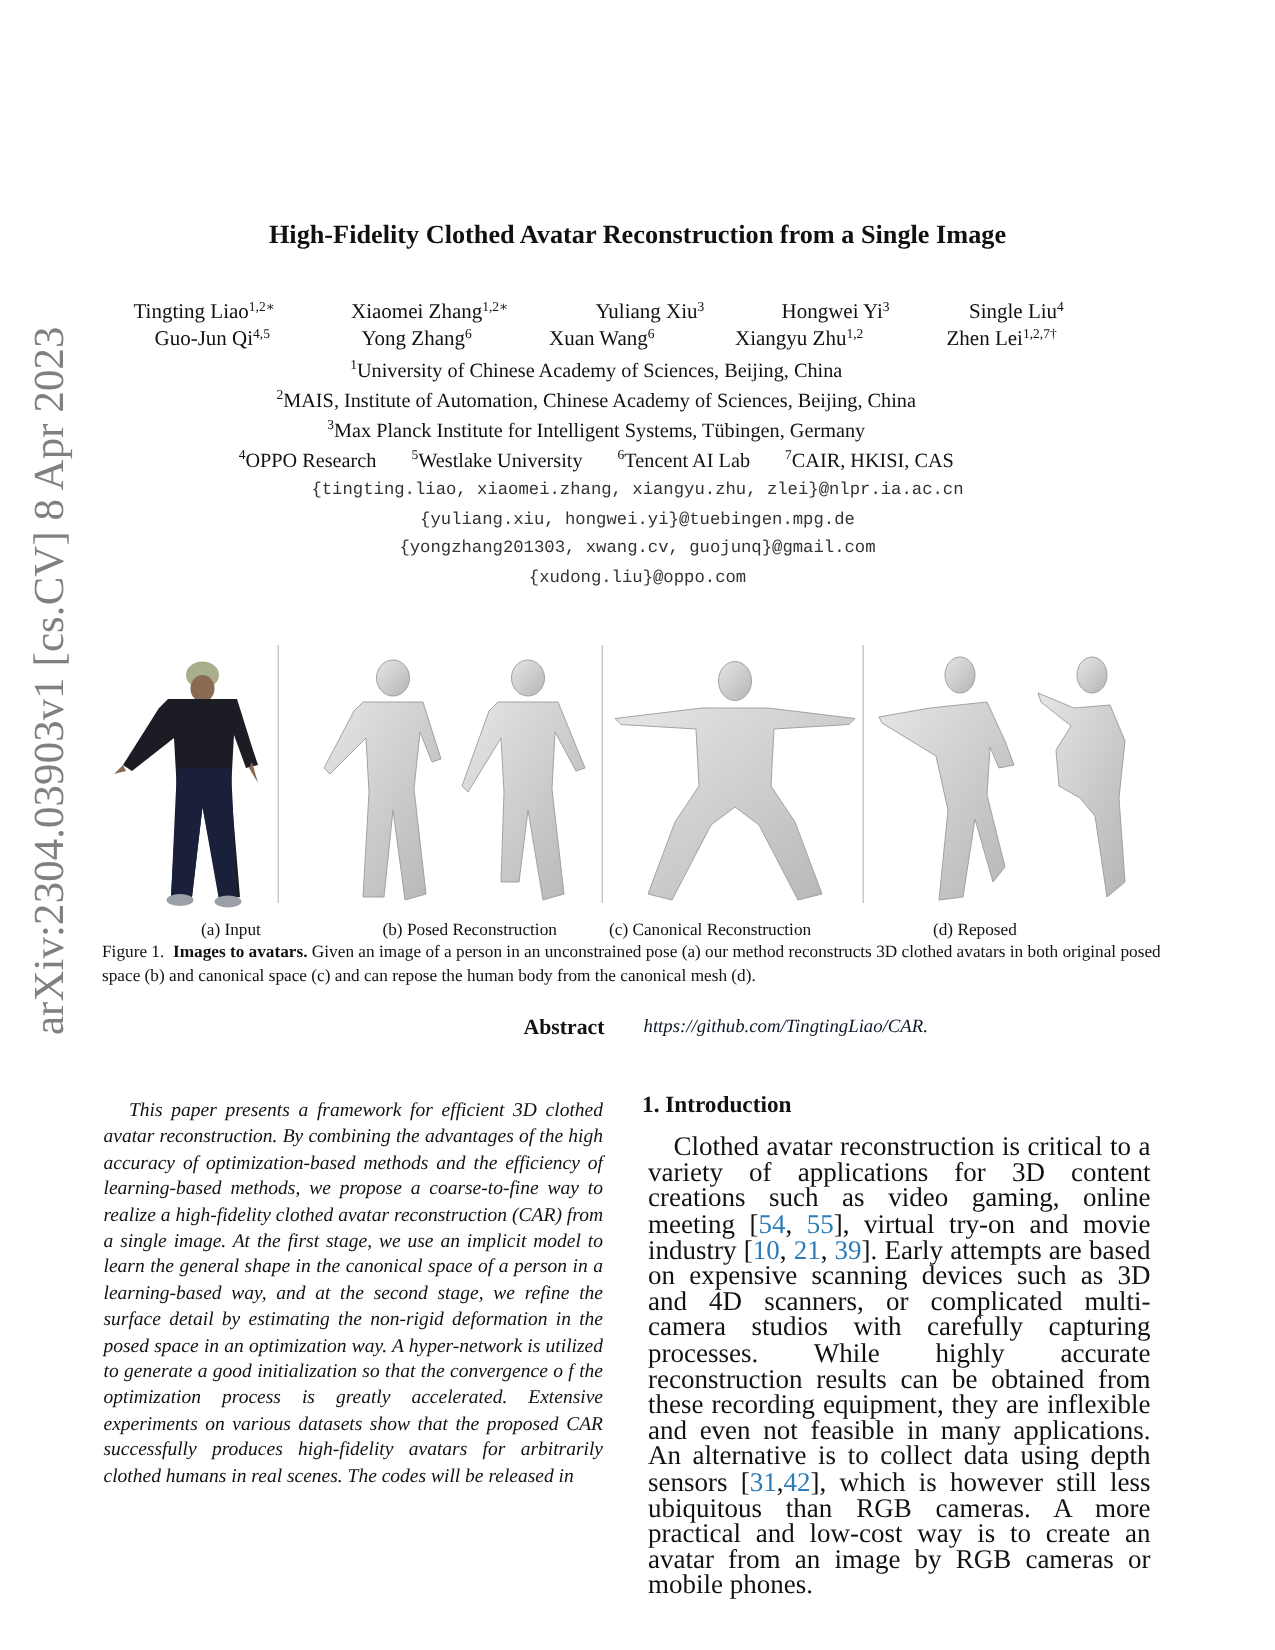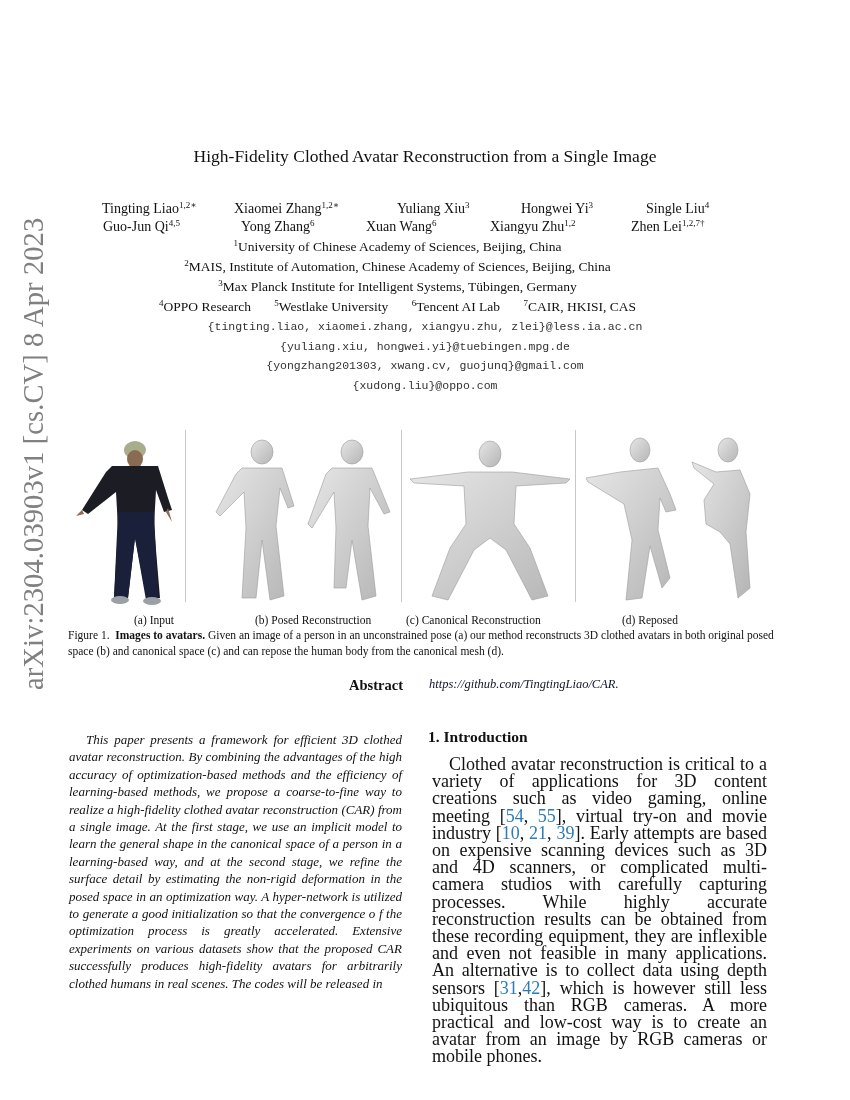--- a/index.html
+++ b/index.html
@@ -4,21 +4,21 @@
 <style>
   html, body { margin: 0; padding: 0; background: #ffffff; }
   body { width: 850px; height: 1100px; position: relative; overflow: hidden;
          font-family: "Liberation Serif", "DejaVu Serif", serif; color: #111; }
 
   .arxiv-stamp { position: absolute; left: 18px; top: 690px; transform-origin: 0 0;
                  transform: rotate(-90deg); white-space: nowrap; font-size: 28.5px;
                  color: #808080; letter-spacing: 0.1px; }
 
   .title { position: absolute; top: 146px; left: 0; width: 850px; text-align: center;
-           font-weight: normal; font-size: 17.5px; }
+           font-weight: bold; font-size: 17.5px; }
   .author { position: absolute; white-space: nowrap; }
   sup { font-size: 9px; vertical-align: 5px; line-height: 0; }
 
   .affil { position: absolute; left: 0; width: 795px; text-align: center; font-size: 13.5px; white-space: nowrap; }
   .email { position: absolute; left: 0; width: 850px; text-align: center; font-size: 11.5px;
            font-family: "Liberation Mono", "DejaVu Sans Mono", monospace; color: #333; white-space: nowrap; }
   .affil-inline { margin: 16px 10px; }
 
   .figure { position: absolute; top: 428px; left: 72px; width: 708px; height: 178px; }
   .panel { position: absolute; top: 0; height: 178px; }
@@ -44,21 +44,21 @@
   .cite { color: #2b7bb9; }
 </style>
 </head>
 <body>
 
 <div class="arxiv-stamp">arXiv:2304.03903v1  [cs.CV]  8 Apr 2023</div>
 
 <div class="title">High-Fidelity Clothed Avatar Reconstruction from a Single Image</div>
 
 <div>
-  <span class="author" style="top:201px;left:102px;font-size:14px"><span>Tingting Liao</span><sup>1,2∗</sup></span>
+  <span class="author" style="top:201px;left:89px;font-size:14px"><span>Tingting Liao</span><sup>1,2∗</sup></span>
   <span class="author" style="top:201px;left:234px;font-size:14px"><span>Xiaomei Zhang</span><sup>1,2∗</sup></span>
   <span class="author" style="top:201px;left:397px;font-size:14px"><span>Yuliang Xiu</span><sup>3</sup></span>
   <span class="author" style="top:201px;left:521px;font-size:14px"><span>Hongwei Yi</span><sup>3</sup></span>
   <span class="author" style="top:201px;left:646px;font-size:14px"><span>Single Liu</span><sup>4</sup></span>
   <span class="author" style="top:219px;left:103px;font-size:14px"><span>Guo-Jun Qi</span><sup>4,5</sup></span>
   <span class="author" style="top:219px;left:241px;font-size:14px"><span>Yong Zhang</span><sup>6</sup></span>
   <span class="author" style="top:219px;left:366px;font-size:14px"><span>Xuan Wang</span><sup>6</sup></span>
   <span class="author" style="top:219px;left:490px;font-size:14px"><span>Xiangyu Zhu</span><sup>1,2</sup></span>
   <span class="author" style="top:219px;left:631px;font-size:14px"><span>Zhen Lei</span><sup>1,2,7†</sup></span>
 </div>
@@ -66,21 +66,21 @@
 <div class="affil" style="top:239px"><sup>1</sup><span>University of Chinese Academy of Sciences, Beijing, China</span></div>
 <div class="affil" style="top:259px"><sup>2</sup><span>MAIS, Institute of Automation, Chinese Academy of Sciences, Beijing, China</span></div>
 <div class="affil" style="top:279px"><sup>3</sup><span>Max Planck Institute for Intelligent Systems, Tübingen, Germany</span></div>
 <div class="affil" style="top:299px">
   <span class="affil-inline"><sup>4</sup><span>OPPO Research</span></span>
   <span class="affil-inline"><sup>5</sup><span>Westlake University</span></span>
   <span class="affil-inline"><sup>6</sup><span>Tencent AI Lab</span></span>
   <span class="affil-inline"><sup>7</sup><span>CAIR, HKISI, CAS</span></span>
 </div>
 
-<div class="email" style="top:320px">{tingting.liao, xiaomei.zhang, xiangyu.zhu, zlei}@less.ia.ac.cn</div>
+<div class="email" style="top:320px">{tingting.liao, xiaomei.zhang, xiangyu.zhu, zlei}@nlpr.ia.ac.cn</div>
 <div class="email" style="top:340px">{yuliang.xiu, hongwei.yi}@tuebingen.mpg.de</div>
 <div class="email" style="top:359px">{yongzhang201303, xwang.cv, guojunq}@gmail.com</div>
 <div class="email" style="top:379px">{xudong.liu}@oppo.com</div>
 
 <div class="figure">
 
   <svg class="panel" style="left:0;width:108px" viewBox="0 0 108 178">
     <ellipse cx="63" cy="22" rx="11" ry="9" fill="#a8ad8c"></ellipse>
     <ellipse cx="63" cy="31" rx="8" ry="9" fill="#8a6a52"></ellipse>
     <path d="M40 38 L86 38 L96 70 L100 82 L92 84 L84 62 L82 98 L88 170 L75 172 L63 110 L56 170 L42 170 L46 100 L44 64 L16 86 L10 82 L34 44 Z" fill="#1c1d24"></path>

